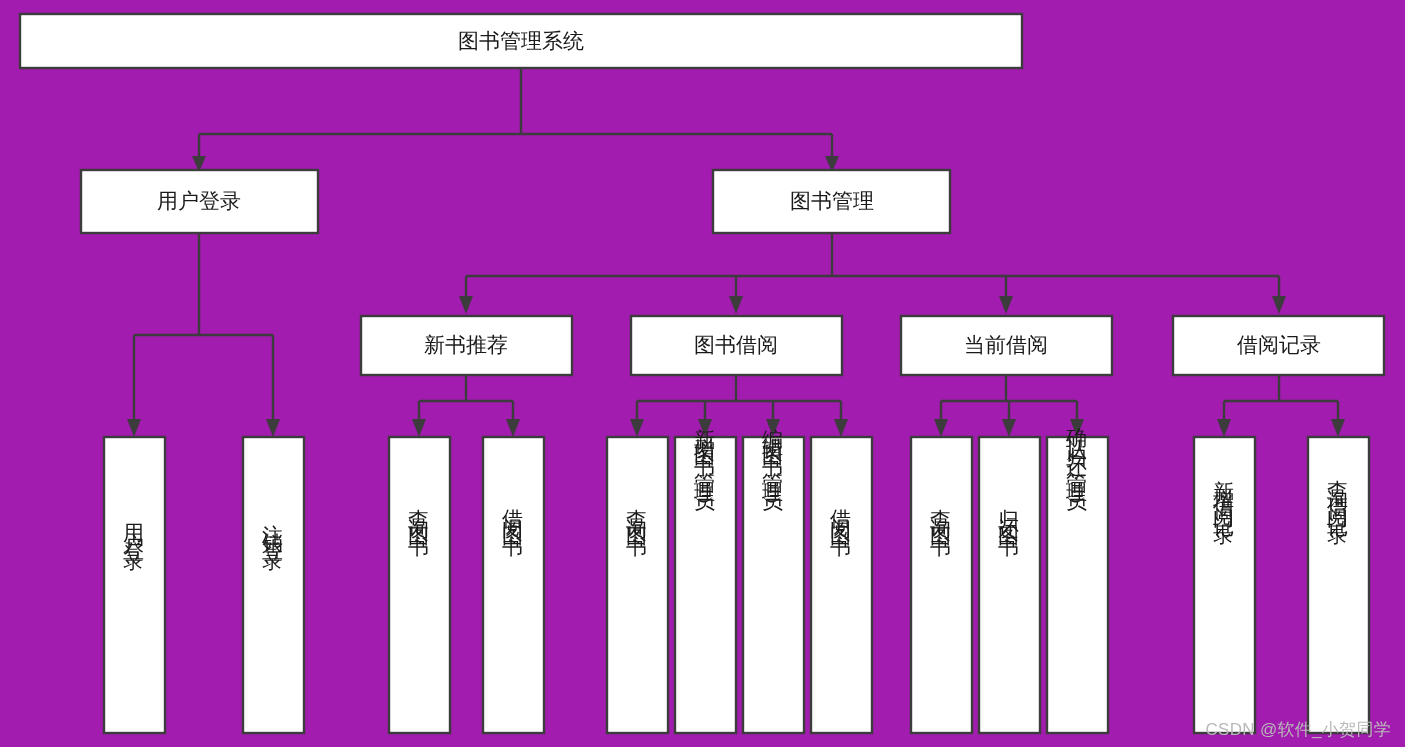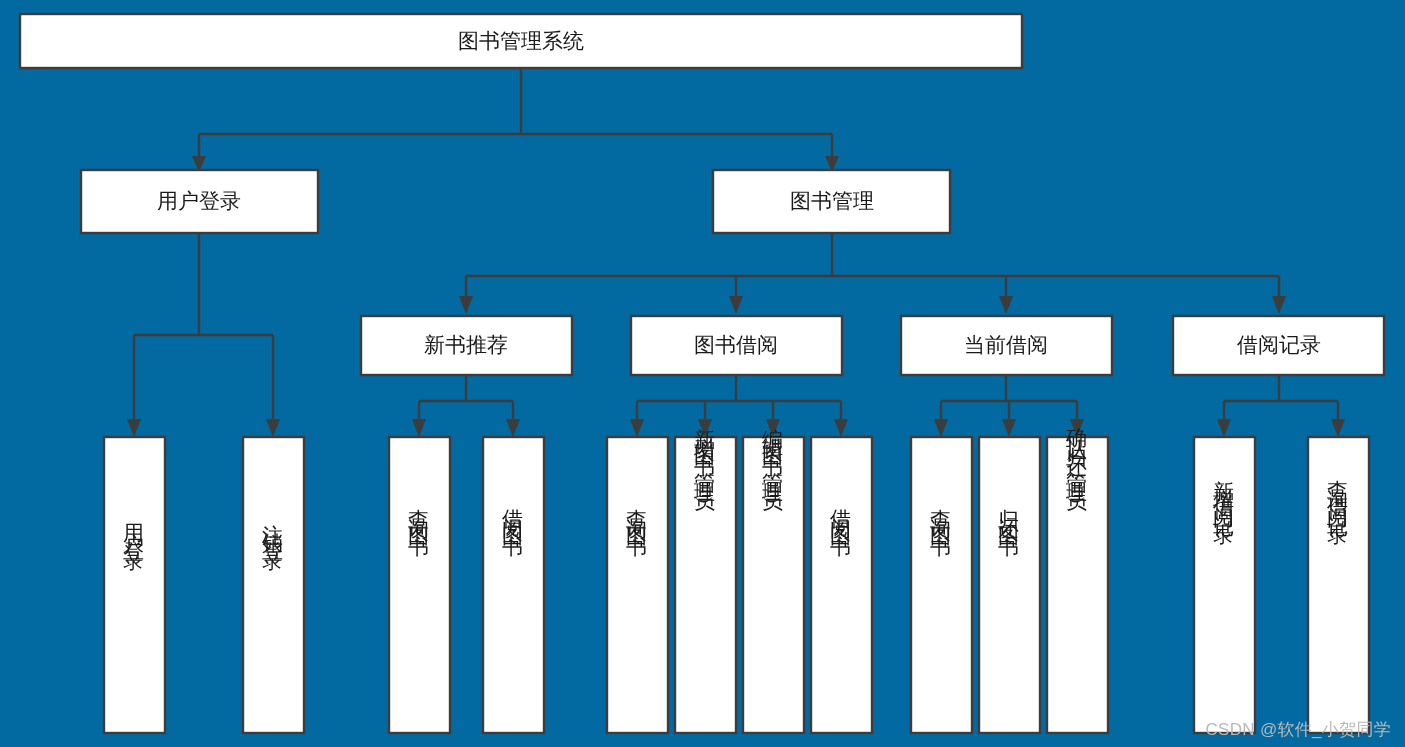--- a/index.html
+++ b/index.html
@@ -10,21 +10,21 @@
   body {
     width: 1405px;
     height: 747px;
     font-family: "Liberation Sans", "DejaVu Sans", sans-serif;
     overflow: hidden;
   }
   #diagram-root {
     position: relative;
     width: 1405px;
     height: 747px;
-    background: #0369a1;
+    background: #a21caf;
   }
   svg#tree {
     position: absolute;
     left: 0;
     top: 0;
     width: 1405px;
     height: 747px;
     display: block;
   }
   .node-box {

